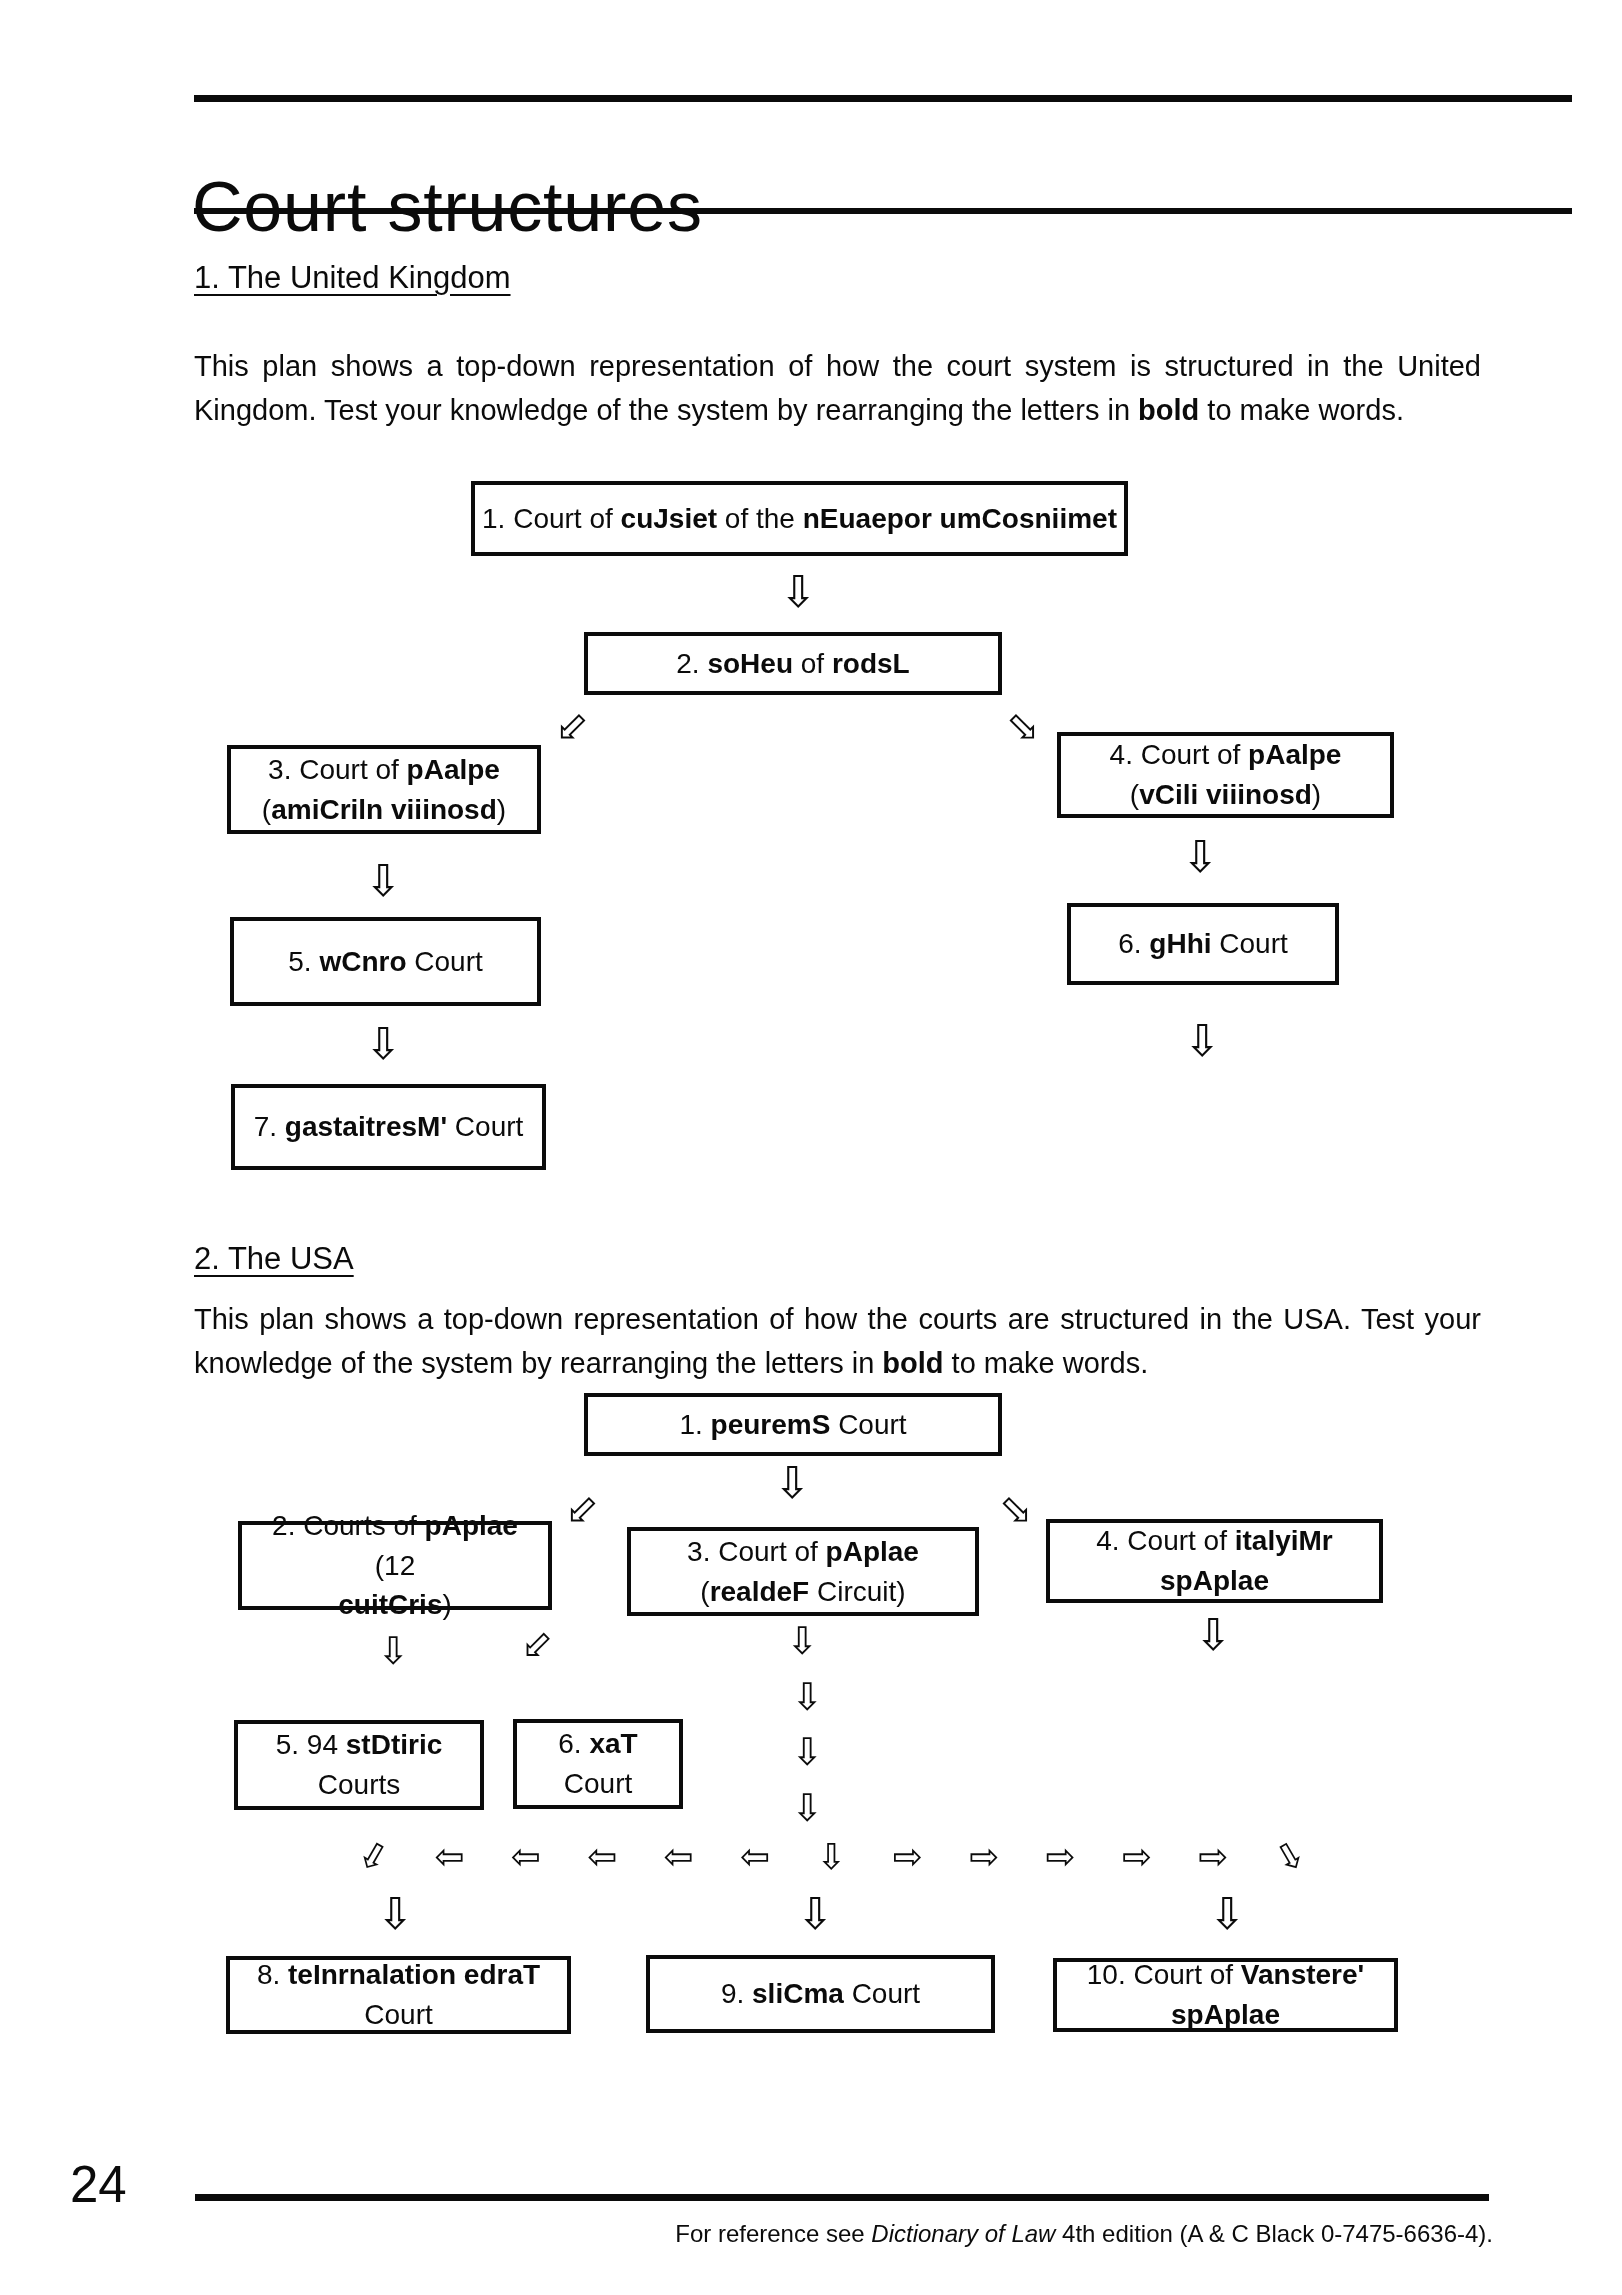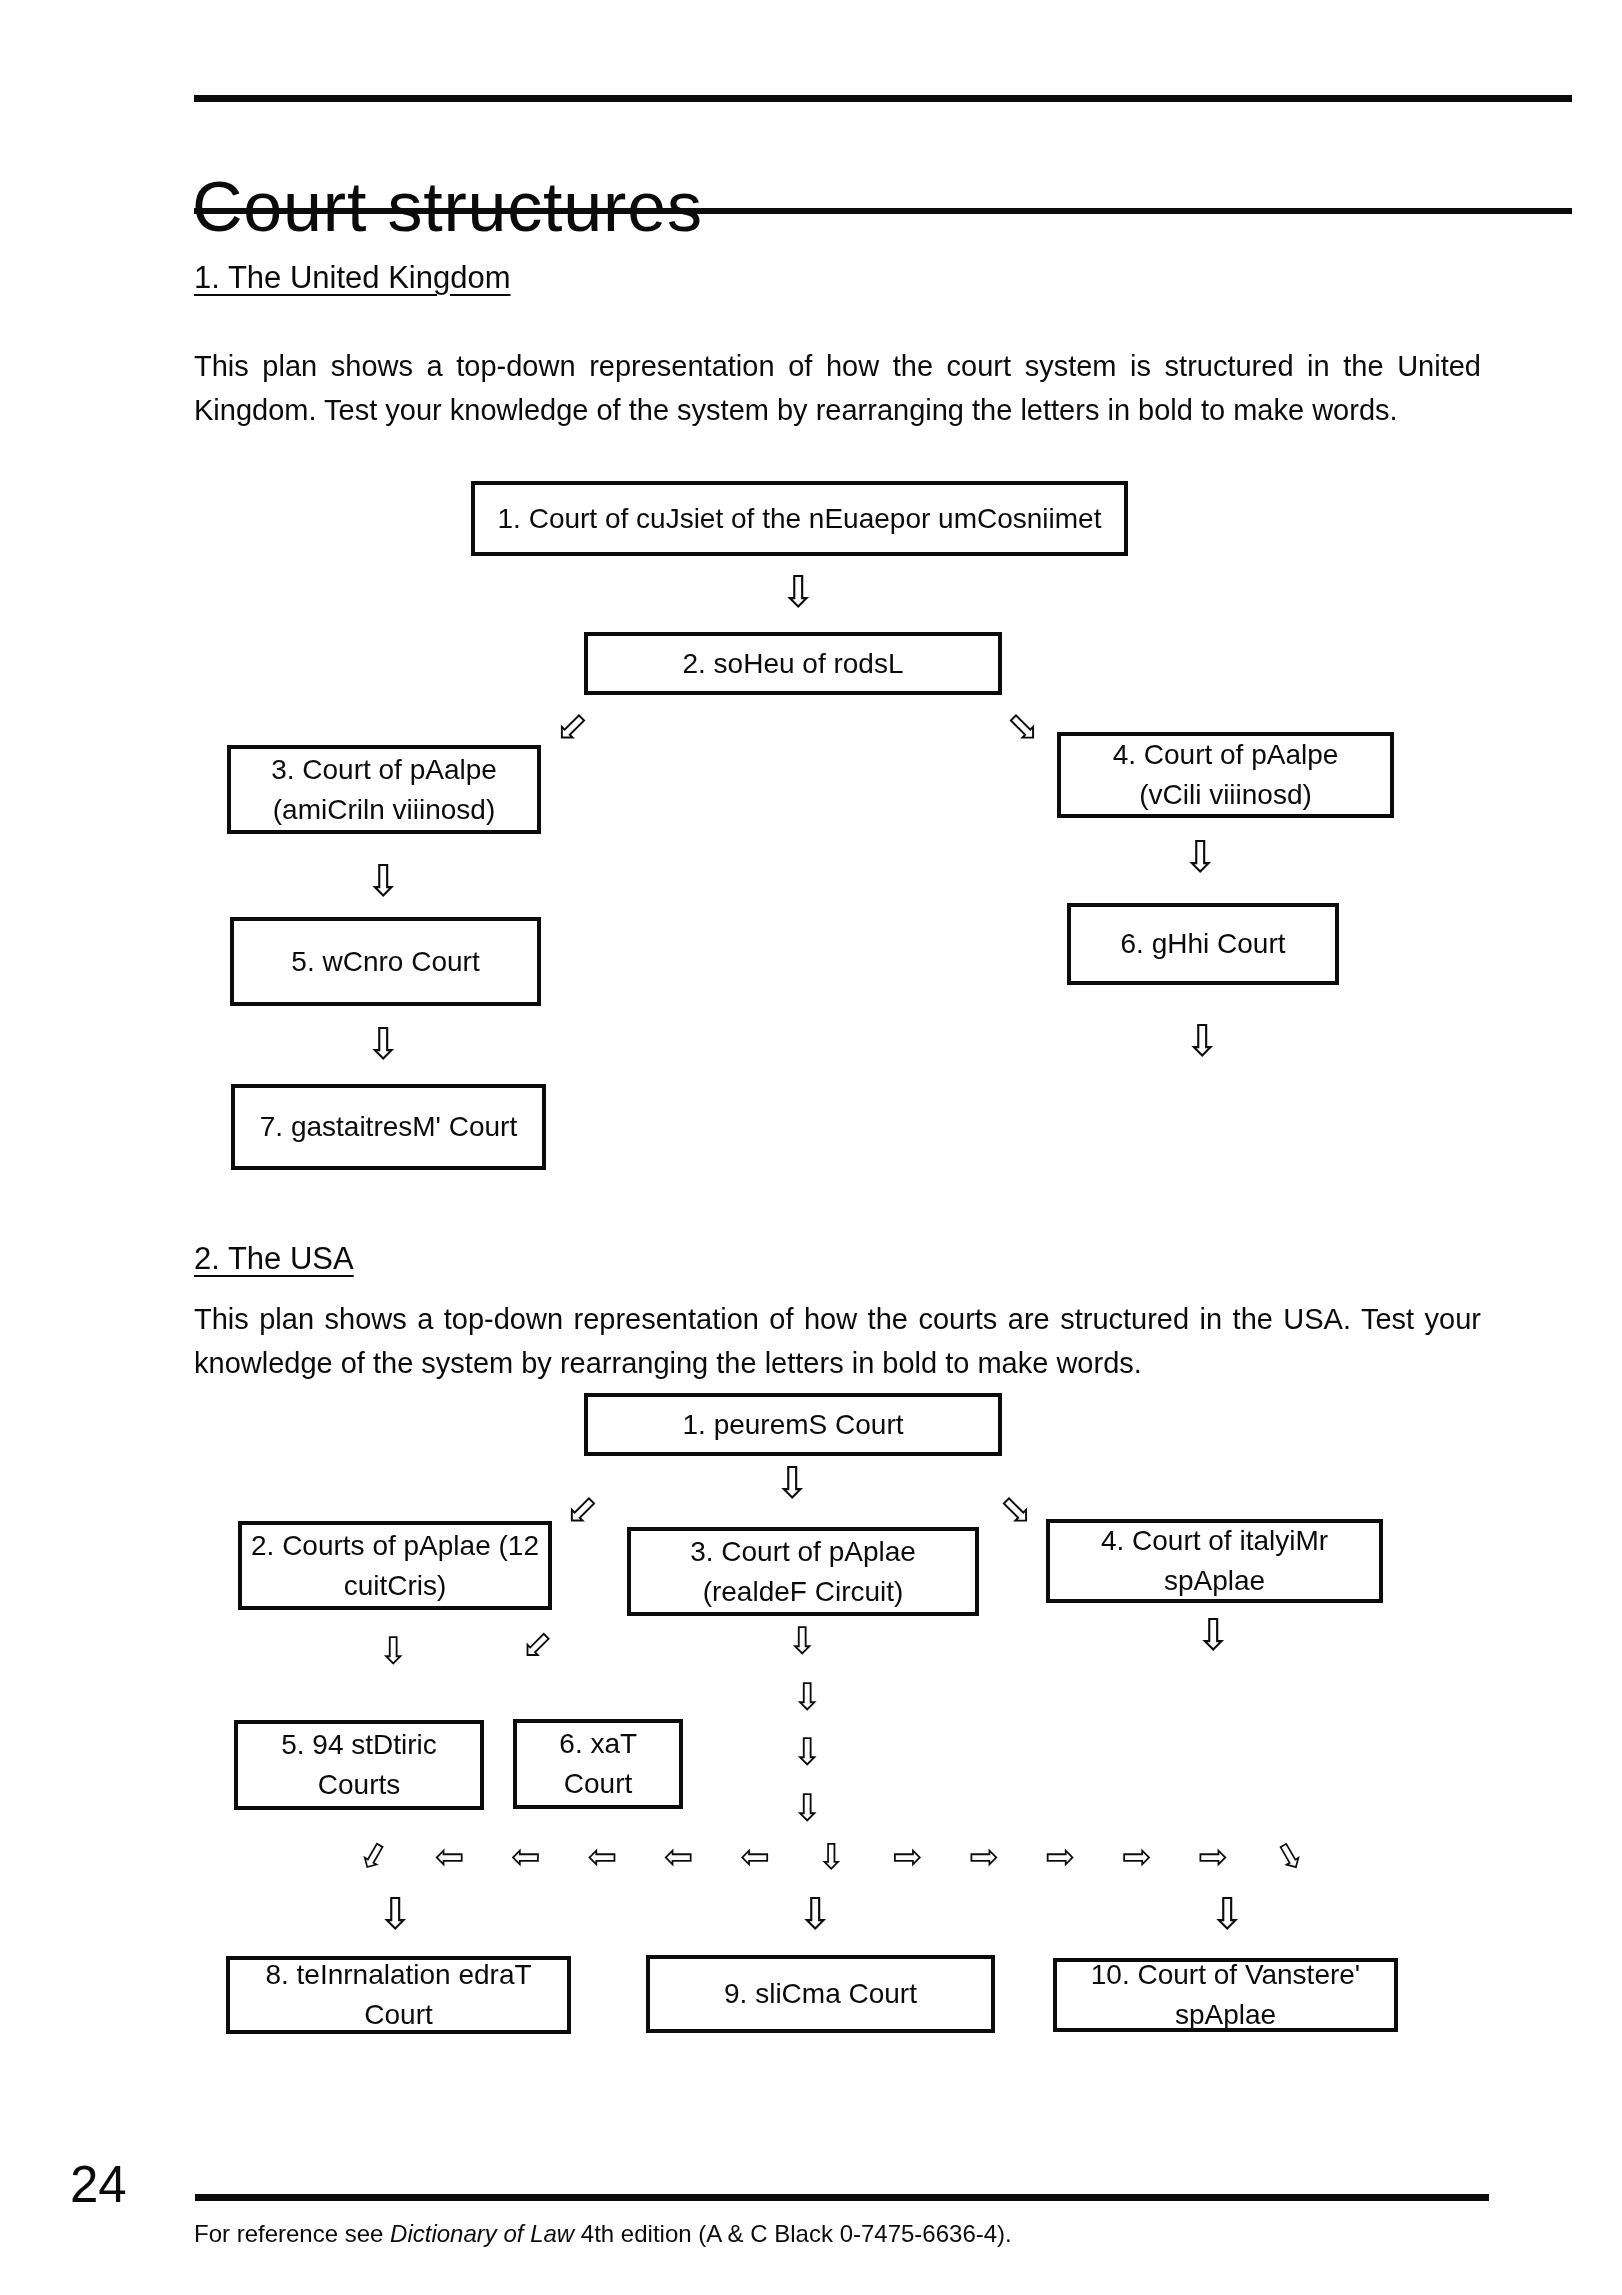--- a/index.html
+++ b/index.html
@@ -17,34 +17,34 @@
              white-space:nowrap;}
   #uk-heading{top:234px;}
   #usa-heading{top:1215px;}
   .intro{position:absolute;left:194px;width:1287px;font-size:29px;line-height:1.52;
          text-align:justify;}
   #uk-intro{top:315px;}
   #usa-intro{top:1268px;}
   .box{position:absolute;box-sizing:border-box;border:4px solid #0b0b0b;background:#fff;
        display:flex;flex-direction:column;justify-content:center;align-items:center;
        text-align:center;font-size:28px;line-height:1.42;padding:3.2px 6.3px;}
-  b{font-weight:normal;}
+  b{font-weight:bold;}
   .arr{position:absolute;width:55px;text-align:center;color:#0b0b0b;
        font-family:"DejaVu Sans",sans-serif;font-size:44px;line-height:1;user-select:none;}
   .diag{font-size:40px;}
   .sw{transform:rotate(45deg);}
   .se{transform:rotate(-45deg);}
   .mid{font-size:38px;}
   .arrow-row{position:absolute;left:358px;top:1839px;width:947px;display:flex;
              justify-content:space-between;align-items:center;}
   .arrow-row span{font-family:"DejaVu Sans",sans-serif;font-size:36px;line-height:1;color:#0b0b0b;}
   .curve-left{transform:rotate(30deg);}
   .curve-right{transform:rotate(-30deg);}
   #page-number{position:absolute;left:70px;top:2155px;font-size:51px;}
-  #footer-ref{position:absolute;left:194px;top:2220px;width:1299px;font-size:24px;}
+  #footer-ref{position:absolute;left:194px;top:2220px;width:1299px;text-align:right;font-size:24px;}
 </style>
 </head>
 <body>
 
 <div class="page">
 
   <div class="rule" id="rule-top"></div>
   <h1 class="doc-title">Court structures</h1>
   <div class="rule" id="rule-title"></div>
 

